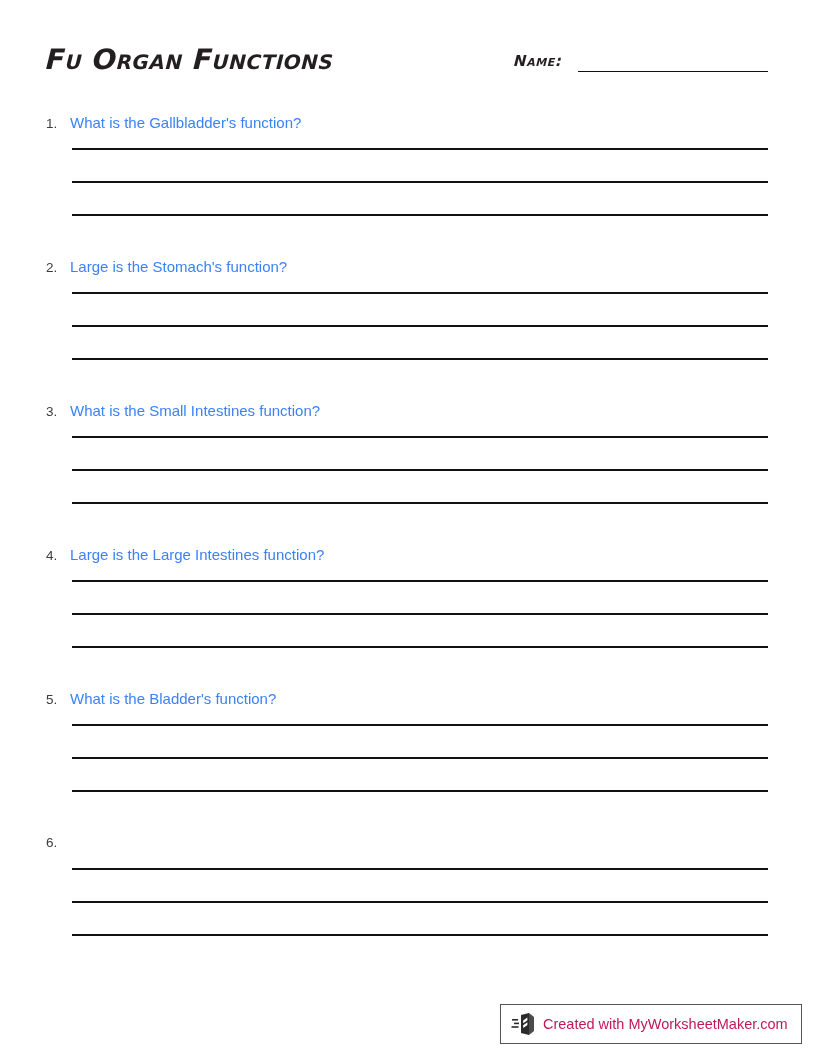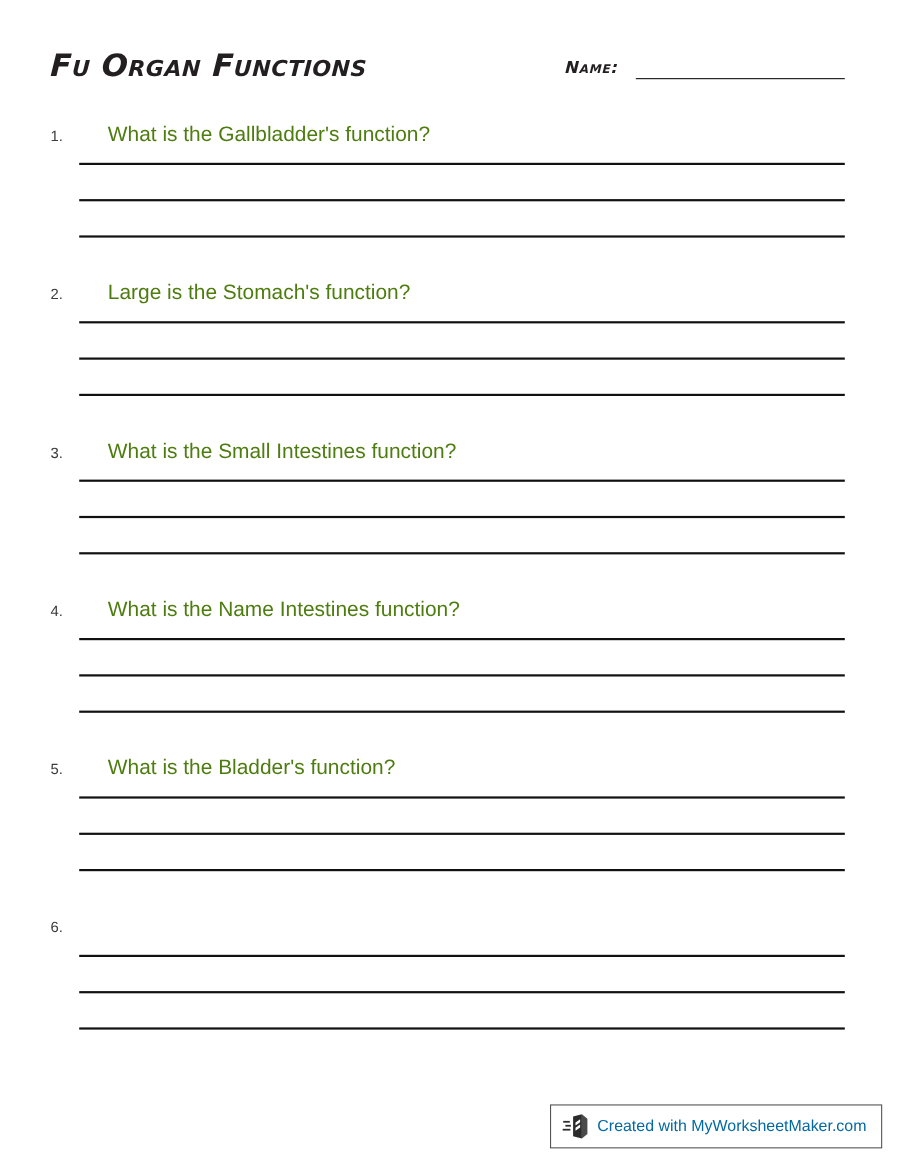--- a/index.html
+++ b/index.html
@@ -95,25 +95,24 @@
     align-items: baseline;
   }
   .question-number {
     width: 24px;
     flex: 0 0 24px;
     font-size: 13.5px;
     line-height: 18px;
     color: #3c3c3c;
   }
   .question-text {
-    font-size: 19px;
-    line-height: 18px;
-    color: #4d7c0f;
-    white-space: nowrap;
-    margin-left: 28px;
+    font-size: 15px;
+    line-height: 18px;
+    color: #3b82f6;
+    white-space: nowrap;
   }
   .answer-lines {
     position: absolute;
     left: 72px;
     top: 48px;
     width: 696px;
   }
   .answer-line {
     width: 696px;
     height: 0;
@@ -140,21 +139,21 @@
     width: 26px;
     height: 26px;
     flex: 0 0 26px;
     position: relative;
     margin-right: 6px;
   }
   #footer-icon svg { display: block; }
   #footer-text {
     font-size: 14.5px;
     line-height: 18px;
-    color: #0369a1;
+    color: #be185d;
     white-space: nowrap;
   }
 </style>
 </head>
 <body>
 
 <div id="page">
 
   <div id="header">
     <div id="worksheet-title">Fu Organ Functions</div>
@@ -195,21 +194,21 @@
         </div>
         <div class="answer-lines">
           <div class="answer-line"></div>
           <div class="answer-line"></div>
           <div class="answer-line"></div>
         </div>
       </div>
       <div class="question-block">
         <div class="question-row">
           <span class="question-number">4.</span>
-          <span class="question-text">What is the Name Intestines function?</span>
+          <span class="question-text">Large is the Large Intestines function?</span>
         </div>
         <div class="answer-lines">
           <div class="answer-line"></div>
           <div class="answer-line"></div>
           <div class="answer-line"></div>
         </div>
       </div>
       <div class="question-block">
         <div class="question-row">
           <span class="question-number">5.</span>

